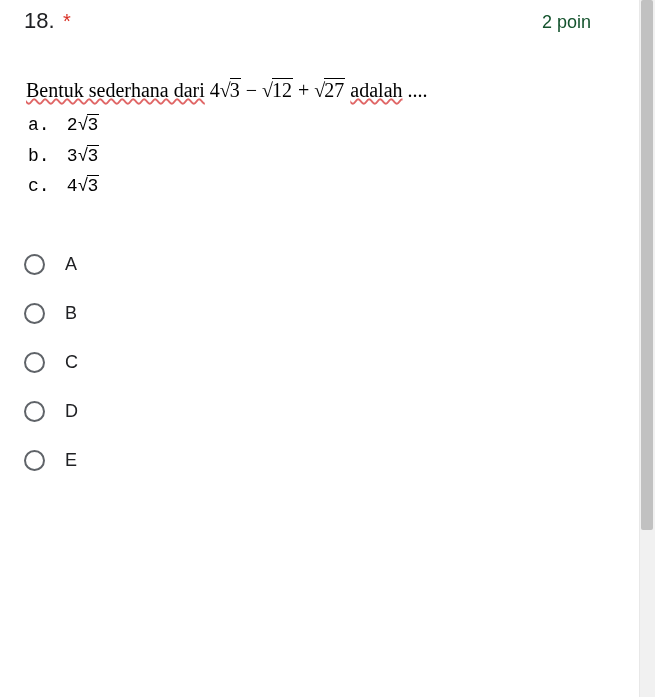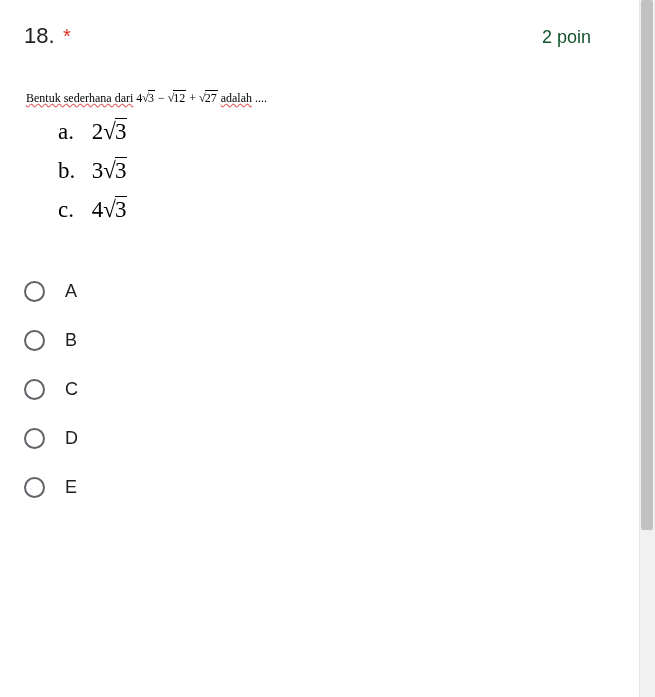--- a/index.html
+++ b/index.html
@@ -23,21 +23,21 @@
     .scrollbar-thumb {
       position: absolute;
       right: 2px;
       top: 0;
       width: 12px;
       height: 530px;
       background: #c1c1c1;
       border-radius: 2px;
     }
     .card {
-      padding: 23px 24px 24px 24px;
+      padding: 8px 24px 24px 24px;
       width: calc(100% - 40px);
     }
     .header {
       display: flex;
       justify-content: space-between;
       align-items: baseline;
       padding-bottom: 40px;
     }
     .qnum {
       font-size: 22px;
@@ -52,21 +52,21 @@
     .points {
       color: #14532d;
       font-size: 18px;
       font-weight: 400;
     }
     .question-block {
       padding: 0 2px 20px 2px;
     }
     .qline {
       font-family: 'Cambria Math', 'Times New Roman', serif;
-      font-size: 12px;
+      font-size: 20px;
       color: #000;
       line-height: 1.6;
       white-space: nowrap;
     }
     .wavy-red {
       text-decoration: underline wavy #e06666;
       text-decoration-skip-ink: none;
     }
     .sqrt {
       display: inline-block;
@@ -75,25 +75,24 @@
     .sqrt .radicand {
       border-top: 1.2px solid #000;
       padding: 0 1px 0 0;
       margin-left: -1px;
     }
     .opts-img {
       padding-left: 2px;
       padding-top: 4px;
     }
     .opt-row {
-      font-family: Liberation Serif, serif;
-      font-size: 23px;
+      font-family: Liberation Mono, monospace;
+      font-size: 18px;
       line-height: 1.7;
       color: #000;
-      margin-left: 30px;
     }
     .opt-label {
       display: inline-block;
       width: 28px;
     }
     .radio-group {
       padding-top: 18px;
       padding-left: 0;
     }
     .radio-item {

